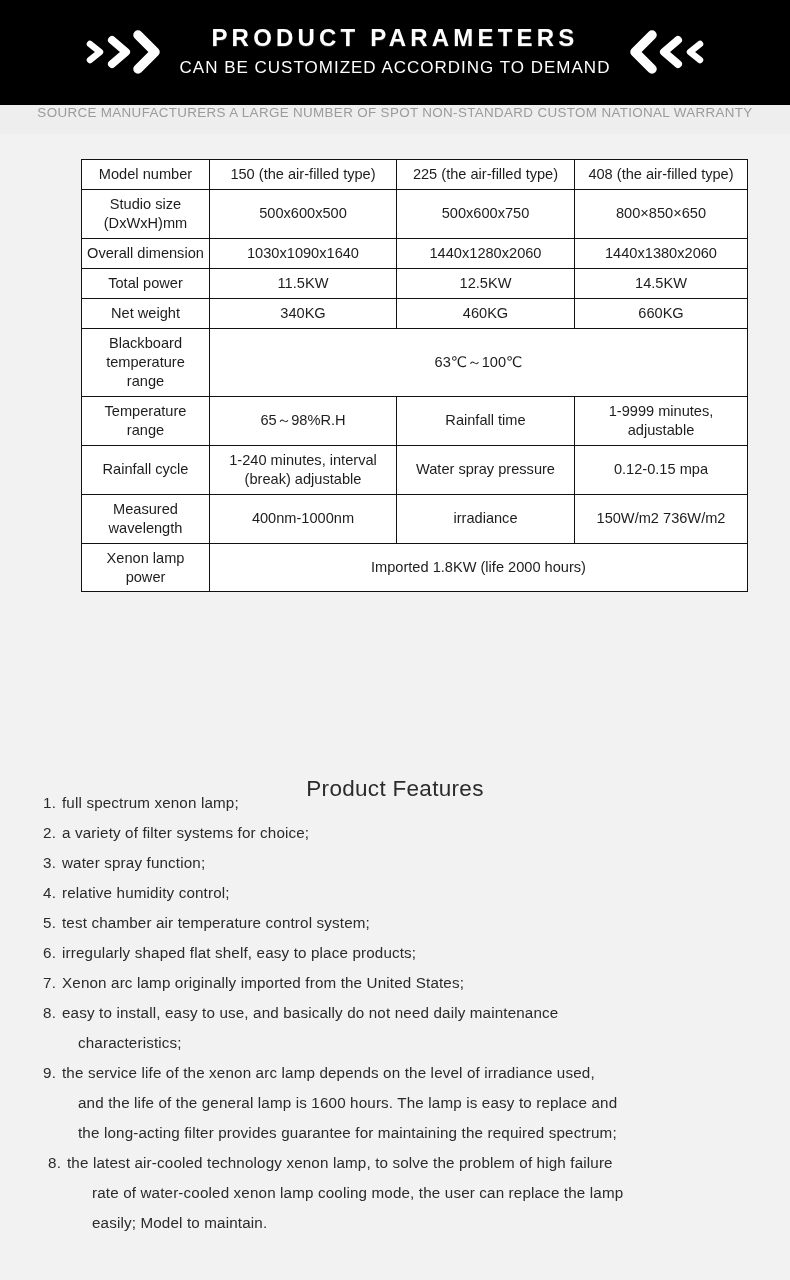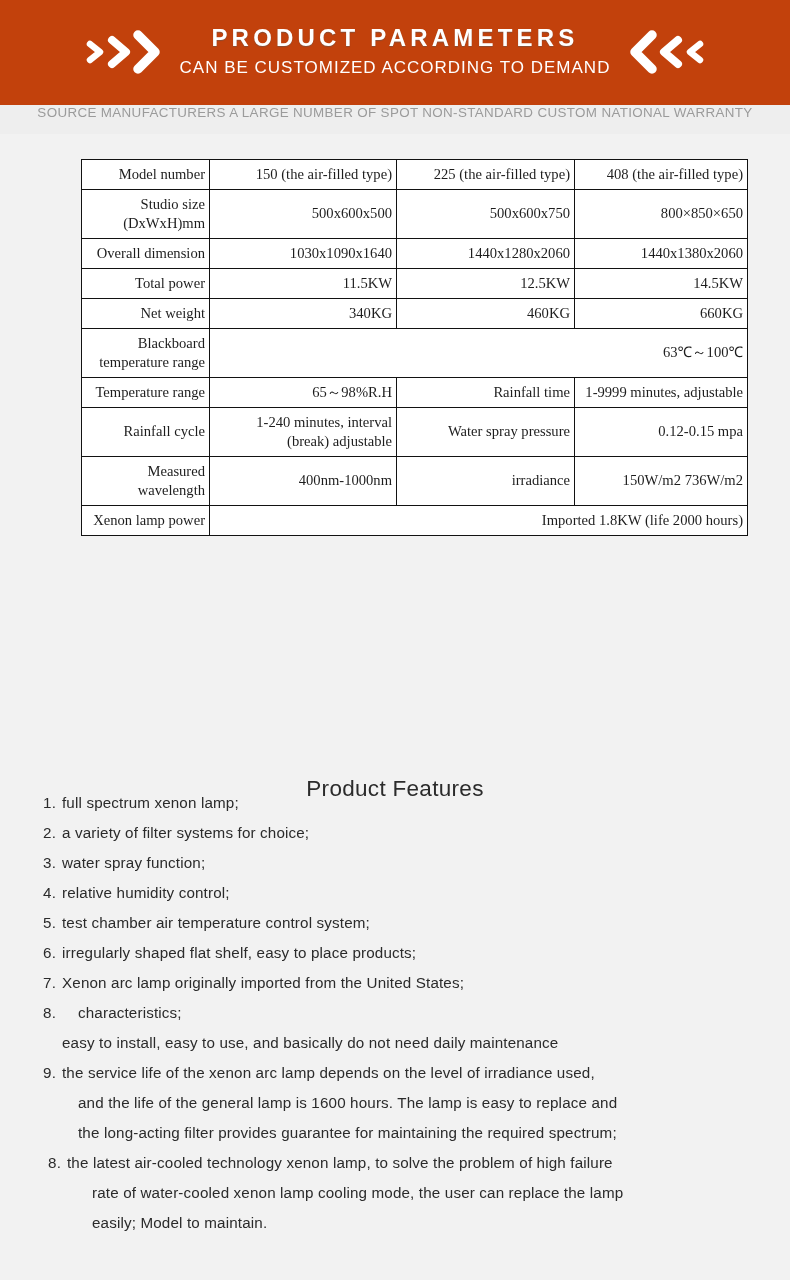--- a/index.html
+++ b/index.html
@@ -13,21 +13,21 @@
     font-family: "Liberation Sans", "DejaVu Sans", sans-serif;
     color: #2b2b2b;
     overflow: hidden;
     position: relative;
   }
 
   
   .banner {
     width: 790px;
     height: 105px;
-    background: #c2410c;
+    background: #000000;
     position: relative;
     display: flex;
     align-items: center;
     justify-content: center;
   }
   .banner-inner {
     display: flex;
     align-items: center;
     justify-content: center;
     gap: 18px;
@@ -87,28 +87,27 @@
     width: 630px;
   }
   table.spec {
     border-collapse: collapse;
     width: 630px;
     background: #ffffff;
     table-layout: fixed;
   }
   table.spec td {
     border: 1.4px solid #121212;
-    text-align: right;
+    text-align: center;
     vertical-align: middle;
     font-size: 14.6px;
     line-height: 1.30;
     color: #1d1d1d;
     padding: 5px 4px;
     word-break: break-word;
-    font-family: Liberation Serif, serif;
   }
   td.c0 { width: 119px; }
   td.c1 { width: 178px; }
   td.c2 { width: 169px; }
   td.c3 { width: 164px; }
 
   
   .features-title {
     position: absolute;
     top: 748px;
@@ -284,22 +283,22 @@
     </div>
     <div class="feat-item">
       <span class="feat-num">7.</span>
       <span class="feat-body">
         <span class="feat-line">Xenon arc lamp originally imported from the United States;</span>
       </span>
     </div>
     <div class="feat-item">
       <span class="feat-num">8.</span>
       <span class="feat-body">
+        <span class="feat-line">easy to install, easy to use, and basically do not need daily maintenance</span>
         <span class="feat-line cont">characteristics;</span>
-        <span class="feat-line">easy to install, easy to use, and basically do not need daily maintenance</span>
       </span>
     </div>
     <div class="feat-item">
       <span class="feat-num">9.</span>
       <span class="feat-body">
         <span class="feat-line">the service life of the xenon arc lamp depends on the level of irradiance used,</span>
         <span class="feat-line cont">and the life of the general lamp is 1600 hours. The lamp is easy to replace and</span>
         <span class="feat-line cont">the long-acting filter provides guarantee for maintaining the required spectrum;</span>
       </span>
     </div>

